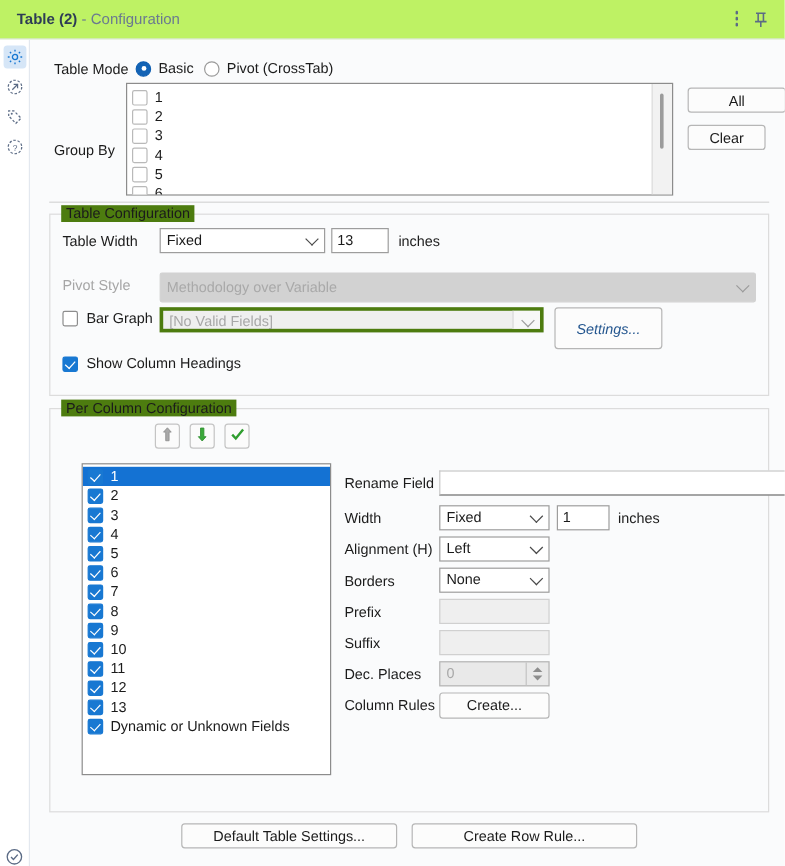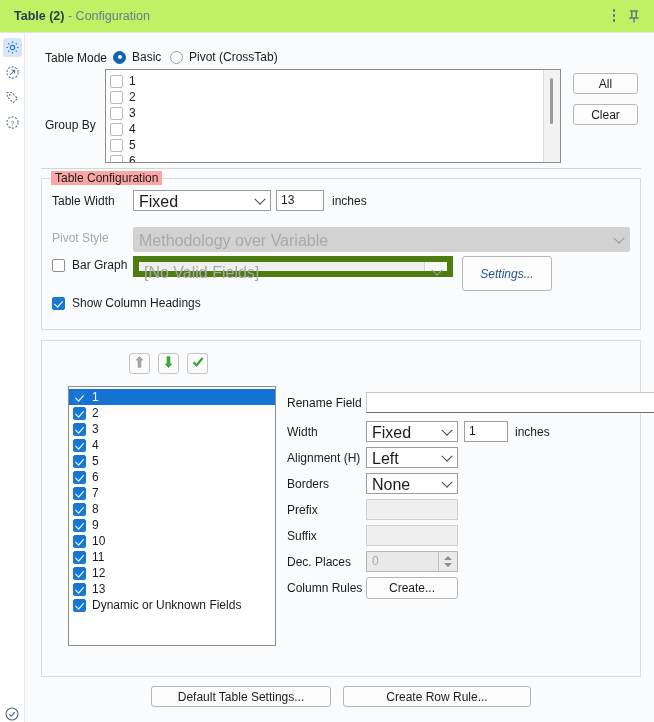--- a/index.html
+++ b/index.html
@@ -98,34 +98,34 @@
     box-sizing: border-box; border: 1px solid #9d9d9d; background: #ffffff;
     font-family: "Liberation Sans", sans-serif; font-size: 12px; color: #1b1b1b;
     padding: 0 4px; height: 21px; line-height: 19px;
   }
   .tbox.flat { border: 1px solid #c7c7c7; border-bottom: 1px solid #6b6b6b; }
   .tbox.disabled { background: #efefef; border: 1px solid #d0d0d0; color: #a8a8a8; }
 
   .combo {
     box-sizing: border-box; border: 1px solid #9d9d9d; background: #ffffff;
     height: 21px; position: relative; cursor: pointer;
-    font-size: 16px; color: #1b1b1b; padding-left: 34px;
+    font-size: 12px; color: #1b1b1b; padding-left: 34px;
   }
   .combo > .cv { position: absolute; left: 5px; top: 2px; }
   .combo .chev {
     position: absolute; right: 6px; top: 7px;
     width: 7px; height: 7px; border-right: 1.3px solid #4a4a4a;
     border-bottom: 1.3px solid #4a4a4a; transform: rotate(45deg) translate(-2px,-2px);
   }
   .combo.grey {
     background: #d2d2d2; border: 1px solid #d2d2d2; border-radius: 2px; color: #a9a9a9;
   }
   .combo.grey .chev { border-color: #9a9a9a; }
   .combo.soft {
-    background: #efefef; border: 6px solid #4d7c0f; color: #a8a8a8;
+    background: #efefef; border: 3px solid #4d7c0f; color: #a8a8a8;
   }
   .combo.soft .chev { border-color: #9d9d9d; }
   .combo.split .btnpart {
     position: absolute; right: 0; top: 0; bottom: 0; width: 22px;
     border-left: 1px solid #d6d6d6; background: #f7f7f7;
   }
 
   .btn {
     box-sizing: border-box; border: 1px solid #b6b6b6; border-radius: 3px;
     background: #fcfcfc; color: #1b1b1b; font-size: 12px;
@@ -142,21 +142,21 @@
     display: flex; align-items: center; gap: 6px; height: 16px;
     padding-left: 4px; font-size: 12px; color: #1b1b1b; cursor: pointer;
   }
   .lrow.sel { background: #1472d3; color: #ffffff; }
 
   .group {
     position: absolute; box-sizing: border-box;
     border: 1px solid #dcdcdc; background: #fafbfc;
   }
   .group > .gtitle {
-    position: absolute; left: 9px; top: -8px; background: #fca5a5;
+    position: absolute; left: 9px; top: -8px; background: #4d7c0f;
     padding: 0 4px; font-size: 12px; color: #1b1b1b;
   }
 
   .spin {
     box-sizing: border-box; border: 1px solid #b4b4b4; background: #e9e9e9;
     height: 21px; position: relative; color: #a8a8a8; font-size: 12px;
   }
   .spin .sv { position: absolute; left: 5px; top: 2px; }
   .spin .arrows {
     position: absolute; right: 0; top: 0; bottom: 0; width: 18px;
@@ -299,21 +299,21 @@
       <div class="lrow">
         <span class="cbox lite"></span>
         <span>6</span>
       </div>
     </div>
     <div class="sbar" style="right:0;">
       <div class="thumb"></div>
     </div>
   </div>
 
-  <div class="btn" style="position:absolute;left:548px;top:40px;width:65px;height:21px;">All</div>
+  <div class="btn" style="position:absolute;left:548px;top:40px;width:82px;height:21px;">All</div>
   <div class="btn" style="position:absolute;left:548px;top:71px;width:65px;height:21px;">Clear</div>
 
   <div class="hsep" style="left:16px;top:135px;width:600px;"></div>
 
   <div class="group" style="left:16px;top:145px;width:600px;height:152px;">
     <div class="gtitle">Table Configuration</div>
 
     <div class="lbl" style="position:absolute;left:10px;top:15px;">Table Width</div>
     <div class="combo" style="position:absolute;left:91px;top:11px;width:138px;">
       <span class="cv">Fixed</span>
@@ -339,20 +339,21 @@
     </div>
     <div class="btn linkish" style="position:absolute;left:420px;top:77px;width:90px;height:35px;font-style:italic;">Settings...</div>
 
     <div style="position:absolute;left:10px;top:117px;display:flex;align-items:center;gap:7px;">
       <span class="cbox checked"></span>
       <span class="lbl">Show Column Headings</span>
     </div>
   </div>
 
   <div class="group" style="left:16px;top:307px;width:600px;height:337px;">
+    <div class="gtitle">Per Column Configuration</div>
 
     <div class="toolbtn" style="position:absolute;left:87px;top:12px;">
       <span>
         <svg width="13" height="14" viewBox="0 0 13 14">
           <path d="M6.5 1.5l3.2 3.6H7.9v7.2H5.1V5.1H3.3z" fill="#a9a9a9" stroke="#8e8e8e" stroke-width="0.7"></path>
         </svg>
       </span>
     </div>
     <div class="toolbtn" style="position:absolute;left:116px;top:12px;">
       <span>

